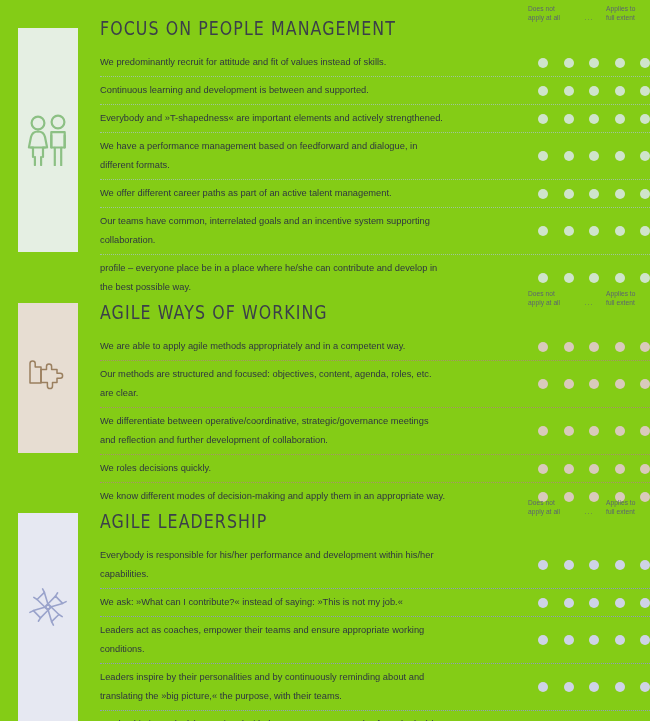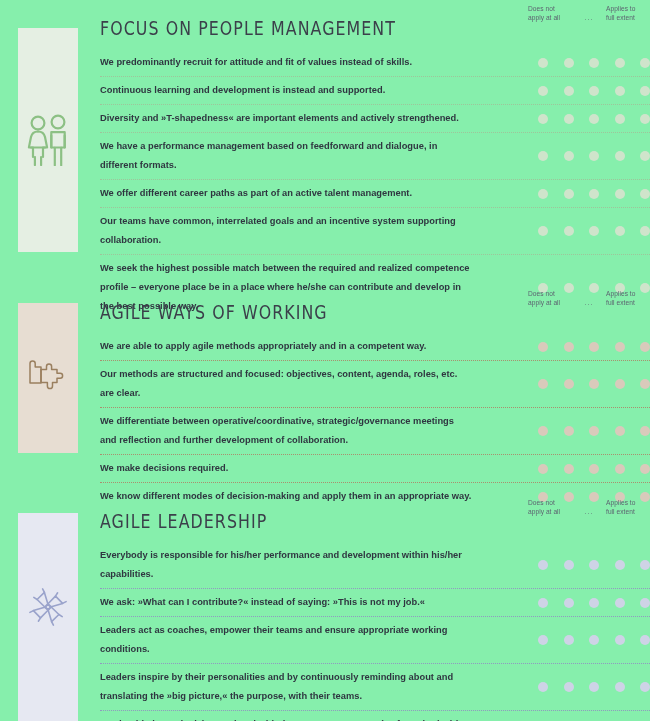--- a/index.html
+++ b/index.html
@@ -13,21 +13,21 @@
 
   body {
     font-family: "Liberation Sans", sans-serif;
     -webkit-font-smoothing: antialiased;
   }
 
   .page {
     position: relative;
     width: 650px;
     height: 721px;
-    background: #86efac;
+    background: #84cc16;
   }
 
   
   .section {
     position: absolute;
     left: 0;
     width: 650px;
   }
 
   .colorbar {
@@ -87,21 +87,21 @@
   .scale-head .lbl { width: 44px; }
   .scale-head .lbl.right { text-align: left; }
   .scale-head .dots-lbl {
     width: 18px;
     text-align: center;
     padding-top: 9px;
     letter-spacing: 1px;
   }
 
   
-  .rows { position: relative; font-weight: bold; }
+  .rows { position: relative; }
 
   .row {
     position: relative;
     display: flex;
     align-items: center;
     border-top: 1px dotted transparent;
   }
 
   .row + .row { border-top-style: dotted; border-top-width: 1px; }
 
@@ -199,34 +199,34 @@
             <span class="dot"></span>
             <span class="dot"></span>
             <span class="dot"></span>
             <span class="dot"></span>
             <span class="dot"></span>
           </div>
         </div>
 
         <div class="row">
           <div class="row-text">
-            <span class="line">Continuous learning and development is instead and supported.</span>
-          </div>
-          <div class="rating">
-            <span class="dot"></span>
-            <span class="dot"></span>
-            <span class="dot"></span>
-            <span class="dot"></span>
-            <span class="dot"></span>
-          </div>
-        </div>
-
-        <div class="row">
-          <div class="row-text">
-            <span class="line">Diversity and »T-shapedness« are important elements and actively strengthened.</span>
+            <span class="line">Continuous learning and development is between and supported.</span>
+          </div>
+          <div class="rating">
+            <span class="dot"></span>
+            <span class="dot"></span>
+            <span class="dot"></span>
+            <span class="dot"></span>
+            <span class="dot"></span>
+          </div>
+        </div>
+
+        <div class="row">
+          <div class="row-text">
+            <span class="line">Everybody and »T-shapedness« are important elements and actively strengthened.</span>
           </div>
           <div class="rating">
             <span class="dot"></span>
             <span class="dot"></span>
             <span class="dot"></span>
             <span class="dot"></span>
             <span class="dot"></span>
           </div>
         </div>
 
@@ -266,21 +266,20 @@
             <span class="dot"></span>
             <span class="dot"></span>
             <span class="dot"></span>
             <span class="dot"></span>
             <span class="dot"></span>
           </div>
         </div>
 
         <div class="row">
           <div class="row-text">
-            <span class="line">We seek the highest possible match between the required and realized competence</span>
             <span class="line">profile – everyone place be in a place where he/she can contribute and develop in</span>
             <span class="line">the best possible way.</span>
           </div>
           <div class="rating">
             <span class="dot"></span>
             <span class="dot"></span>
             <span class="dot"></span>
             <span class="dot"></span>
             <span class="dot"></span>
           </div>
@@ -358,21 +357,21 @@
             <span class="dot"></span>
             <span class="dot"></span>
             <span class="dot"></span>
             <span class="dot"></span>
             <span class="dot"></span>
           </div>
         </div>
 
         <div class="row">
           <div class="row-text">
-            <span class="line">We make decisions required.</span>
+            <span class="line">We roles decisions quickly.</span>
           </div>
           <div class="rating">
             <span class="dot"></span>
             <span class="dot"></span>
             <span class="dot"></span>
             <span class="dot"></span>
             <span class="dot"></span>
           </div>
         </div>
 

